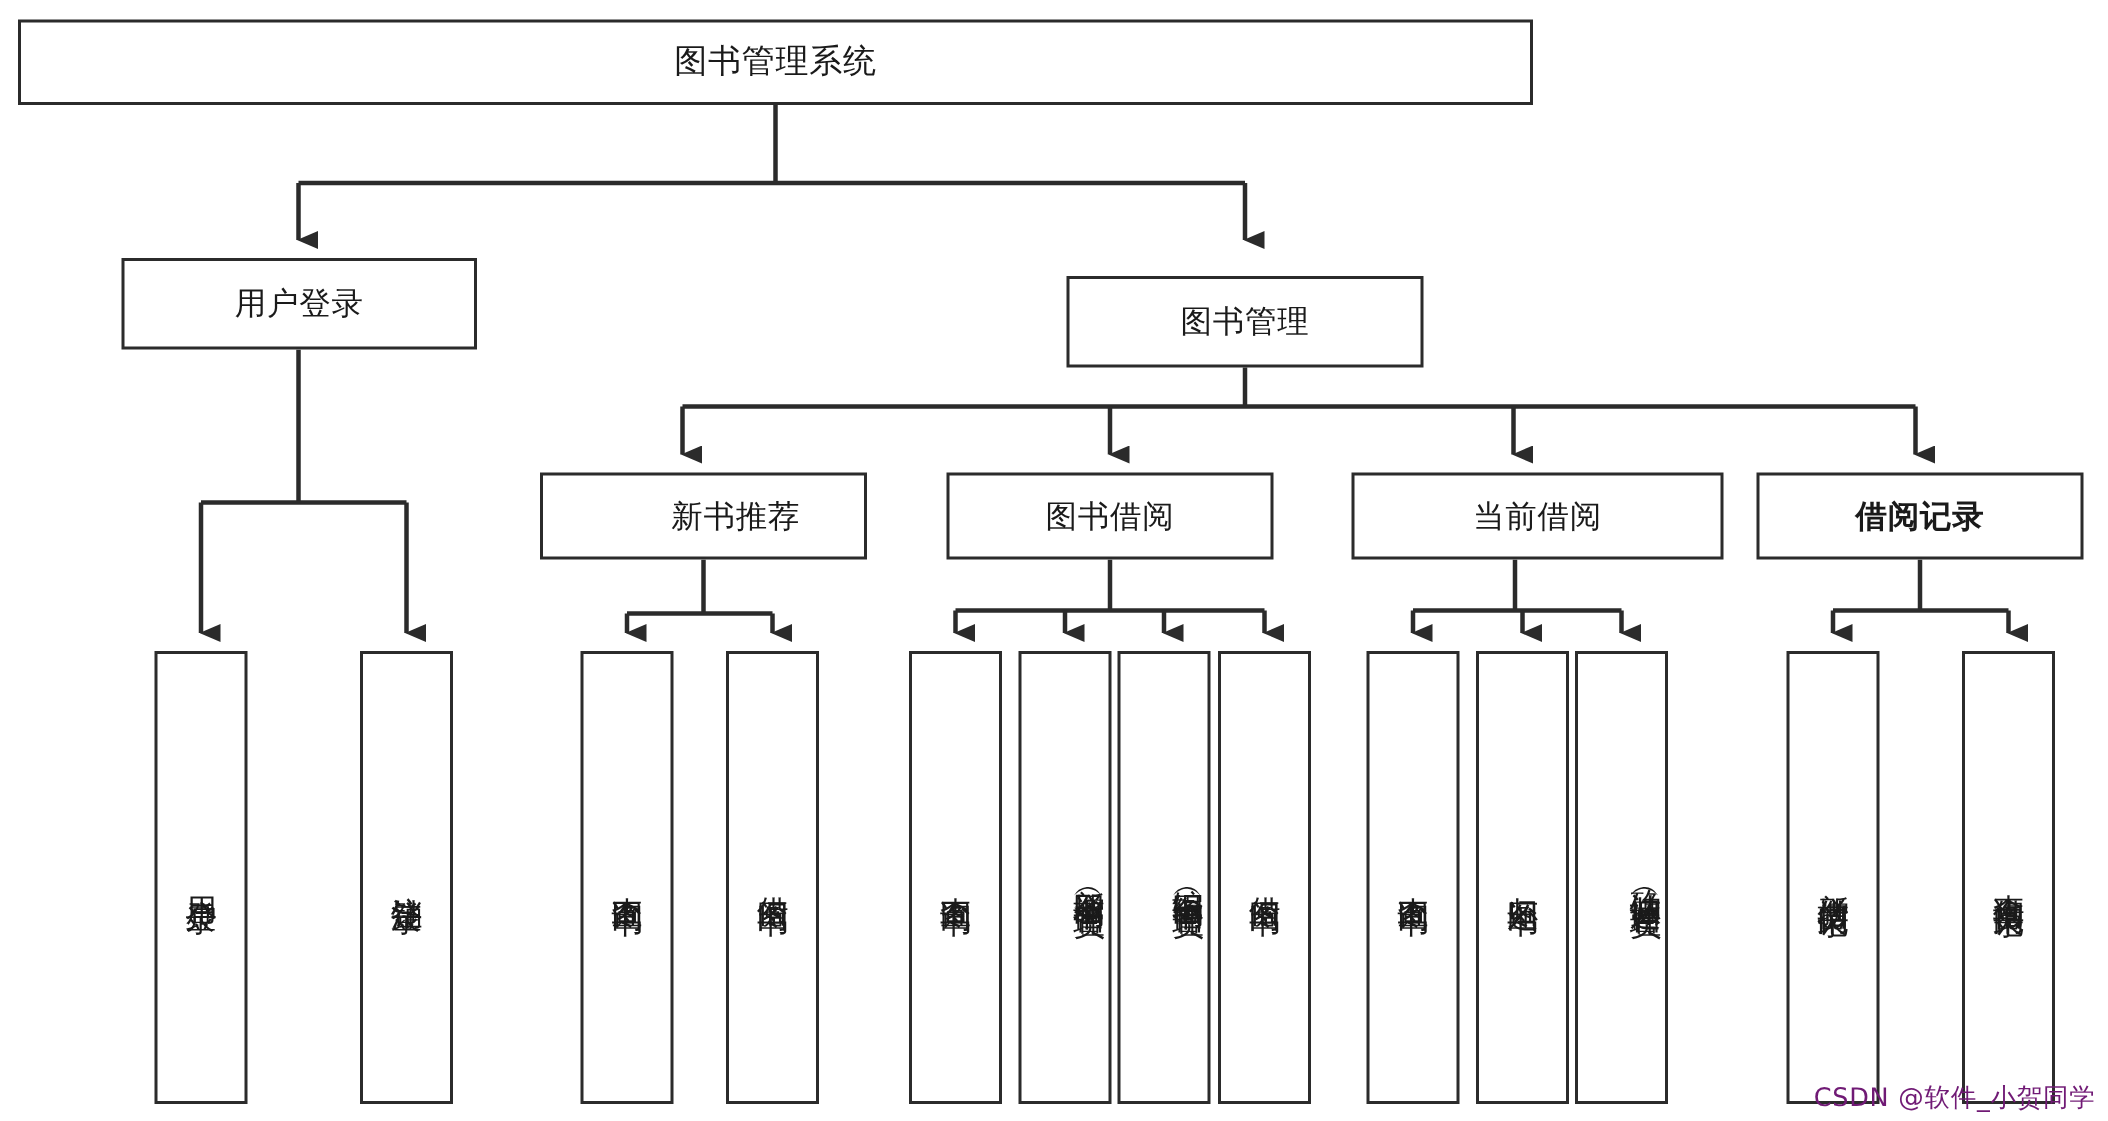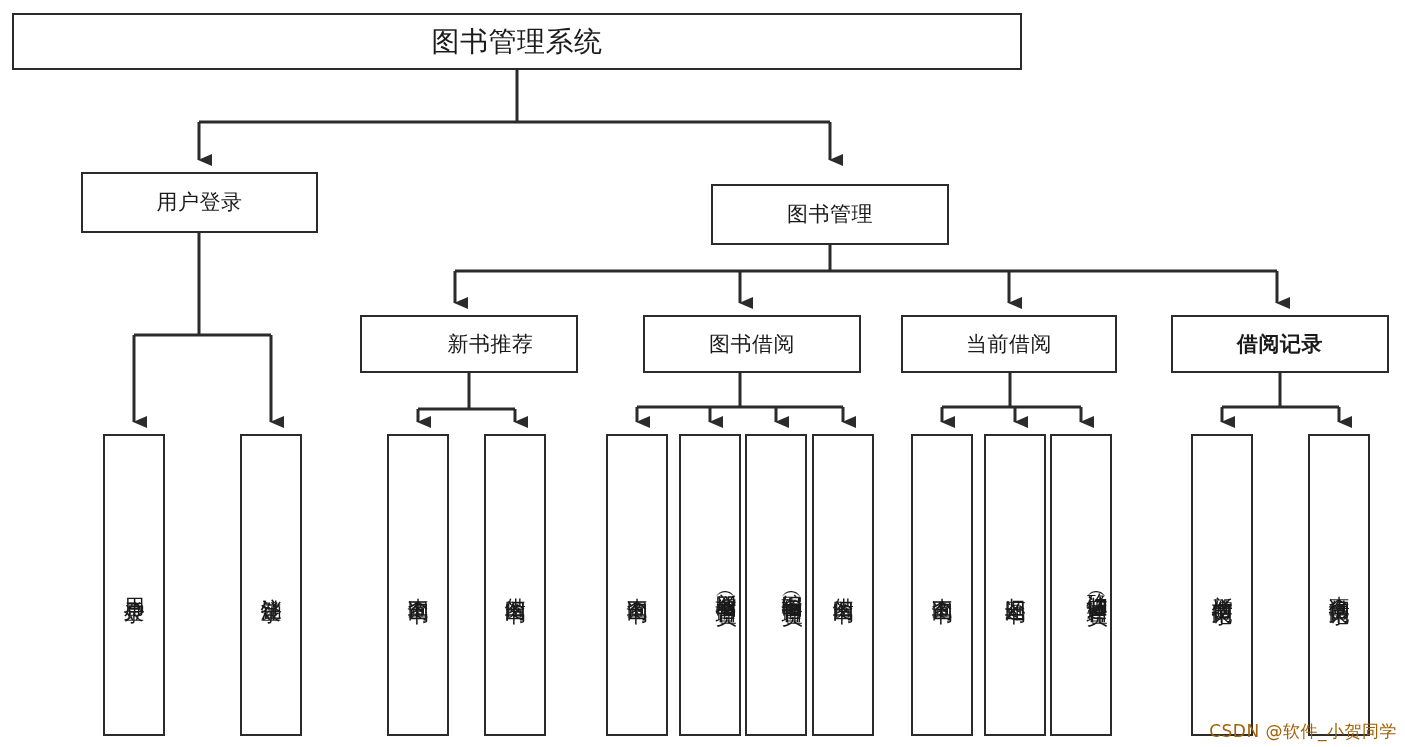--- a/index.html
+++ b/index.html
@@ -35,21 +35,21 @@
     align-items: center;
     justify-content: center;
     text-align: center;
     line-height: 1.25;
   }
   .node.h {
     font-size: 21px;
     letter-spacing: 0.5px;
   }
   .node.root {
-    font-size: 28px;
+    font-size: 22px;
   }
   .node.v {
     writing-mode: vertical-rl;
     text-orientation: upright;
     font-size: 21px;
     letter-spacing: 2px;
     align-items: center;
     justify-content: center;
     padding: 4px 0;
     overflow: visible;
@@ -60,21 +60,21 @@
   }
   .node.v.overflow {
     align-items: flex-start;
     justify-content: center;
   }
   #watermark {
     position: absolute;
     right: 8px;
     bottom: 4px;
     font-size: 17px;
-    color: #a16207;
+    color: #701a75;
     letter-spacing: 0.5px;
     white-space: nowrap;
   }
 </style>
 </head>
 <body>
 
 <div id="canvas">
 
   <svg id="wires" viewBox="0 0 1405 747" width="1405" height="747" xmlns="http://www.w3.org/2000/svg">
@@ -137,24 +137,24 @@
   <div class="node h" style="left:81px; top:172px; width:237px; height:61px;">
     <span>用户登录</span>
   </div>
   <div class="node h" style="left:711px; top:172px; width:238px; height:61px;margin-top:12px;">
     <span>图书管理</span>
   </div>
 
   <div class="node h" style="left:360px; top:315px; width:218px; height:58px;padding-left:43px;">
     <span>新书推荐</span>
   </div>
-  <div class="node h" style="left:631px; top:315px; width:218px; height:58px;margin-left:12px;">
+  <div class="node h" style="left:631px; top:315px; width:218px; height:58px;">
     <span>图书借阅</span>
   </div>
-  <div class="node h" style="left:901px; top:315px; width:216px; height:58px;">
+  <div class="node h" style="left:901px; top:315px; width:248px; height:58px;">
     <span>当前借阅</span>
   </div>
   <div class="node h" style="left:1171px; top:315px; width:218px; height:58px;font-weight:bold;">
     <span>借阅记录</span>
   </div>
 
   <div class="node v" style="left:103px; top:434px; width:62px; height:302px;">
     <span>用户登录</span>
   </div>
   <div class="node v" style="left:240px; top:434px; width:62px; height:302px;">

